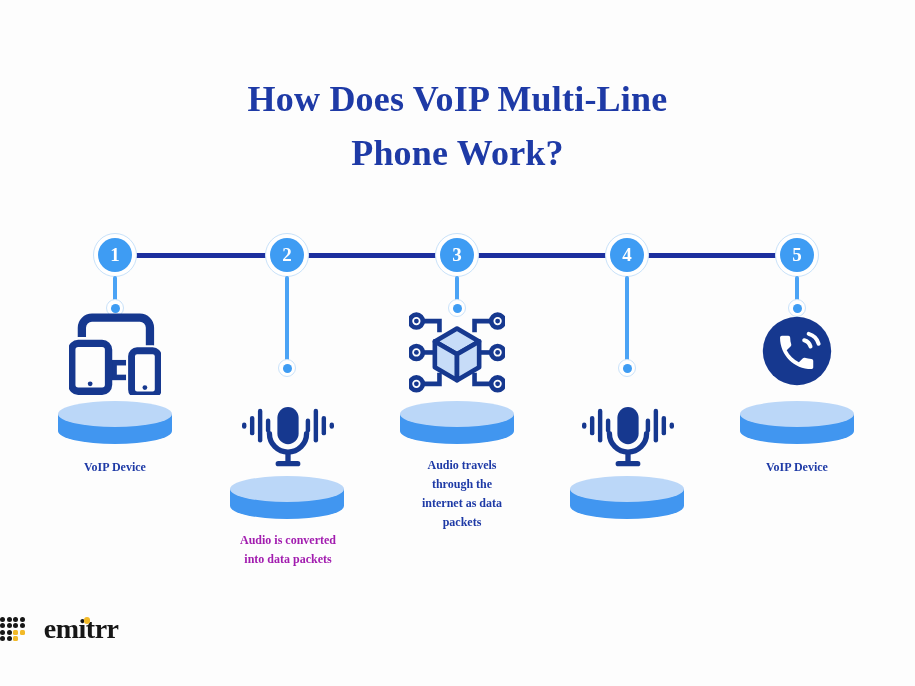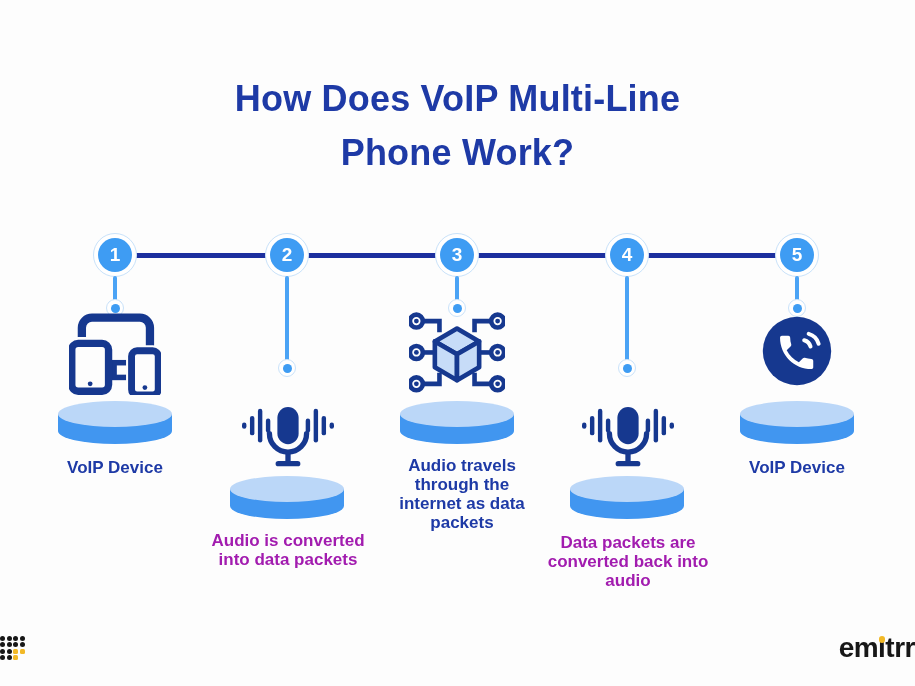--- a/index.html
+++ b/index.html
@@ -1,18 +1,18 @@
 <!DOCTYPE html>
 <html><head>
 <meta charset="utf-8">
 <style>
   html,body{margin:0;padding:0;}
   .canvas{
     position:relative;width:915px;height:686px;background:#FDFDFD;overflow:hidden;
-    font-family:Liberation Sans, sans-serif;
+    font-family:Liberation Serif, serif;
   }
   .title{
     position:absolute;top:72px;left:0;width:100%;margin:0;
     text-align:center;font-size:36px;line-height:54px;font-weight:800;
     color:#1E3AA6;white-space:pre-line;letter-spacing:0.2px;
   }
   .timeline-line{position:absolute;top:253px;left:115px;width:682px;height:5px;background:#1C2F9E;}
   .node{
     position:absolute;top:233px;width:44px;height:44px;border-radius:50%;
     background:#FFFFFF;border:1px solid #C9E2FA;box-sizing:border-box;
@@ -25,28 +25,28 @@
   .stem{position:absolute;width:4px;background:#4BA3F5;border-radius:2px;}
   .dot-wrap{
     position:absolute;width:18px;height:18px;border-radius:50%;background:#FFFFFF;
     border:1px solid #C9E2FA;box-sizing:border-box;
     display:flex;align-items:center;justify-content:center;
   }
   .dot-inner{width:9px;height:9px;border-radius:50%;background:#3E9CF3;}
   .icon-slot{position:absolute;}
   .platform{position:absolute;}
   .step-label{
-    position:absolute;margin:0;text-align:center;font-weight:700;font-size:17px;
+    position:absolute;margin:0;text-align:center;font-weight:700;font-size:12px;
     line-height:19px;white-space:pre-line;
   }
   .lbl-navy{color:#1E3AA6;}
   .lbl-blue{color:#a21caf;}
   .logo{
-    position:absolute;top:634px;left:0;width:100%;
-    display:flex;align-items:center;justify-content:space-between;gap:4px;
+    position:absolute;top:615px;left:0;width:100%;
+    display:flex;align-items:center;justify-content:flex-start;gap:19px;
   }
   .logo-grid{display:grid;grid-template-columns:repeat(4,5px);grid-auto-rows:5px;gap:1.6px;}
   .logo-dot{width:5px;height:5px;border-radius:50%;background:#171717;}
   .logo-dot.yellow{background:#F2B927;border-radius:1.5px;}
   .logo-dot.empty{background:transparent;}
   .logo-text{position:relative;font-size:28px;font-weight:800;color:#171717;letter-spacing:-0.5px;line-height:28px;}
   .i-dot-overlay{position:absolute;left:40px;top:2px;width:6.5px;height:6.5px;border-radius:50%;background:#F2B927;}
 </style>
 </head>
 <body>
@@ -225,23 +225,20 @@
     </svg>
   </div>
 
   <p class="step-label lbl-navy" style="left:45px;top:458px;width:140px;">VoIP Device</p>
   <p class="step-label lbl-blue" style="left:198px;top:531px;width:180px;">Audio is converted
 into data packets</p>
   <p class="step-label lbl-navy" style="left:382px;top:456px;width:160px;">Audio travels
 through the
 internet as data
 packets</p>
-  <p class="step-label lbl-blue" style="left:533px;top:533px;width:190px;">Data packets are
-converted back into
-audio</p>
   <p class="step-label lbl-navy" style="left:727px;top:458px;width:140px;">VoIP Device</p>
 
   <div class="logo">
     <div class="logo-grid">
       <span class="logo-dot"></span>
         <span class="logo-dot"></span>
         <span class="logo-dot"></span>
         <span class="logo-dot"></span>
       <span class="logo-dot"></span>
         <span class="logo-dot"></span>

